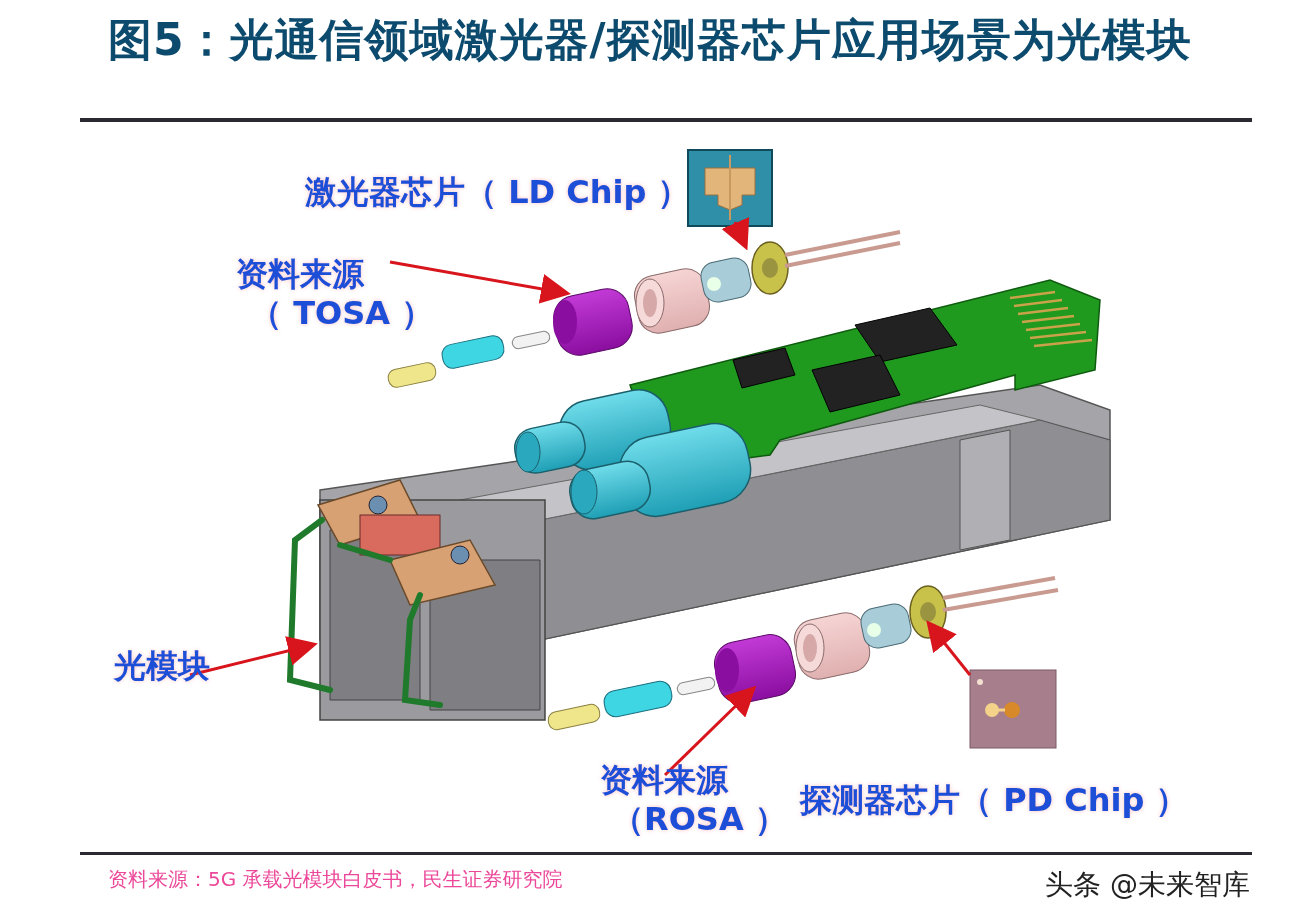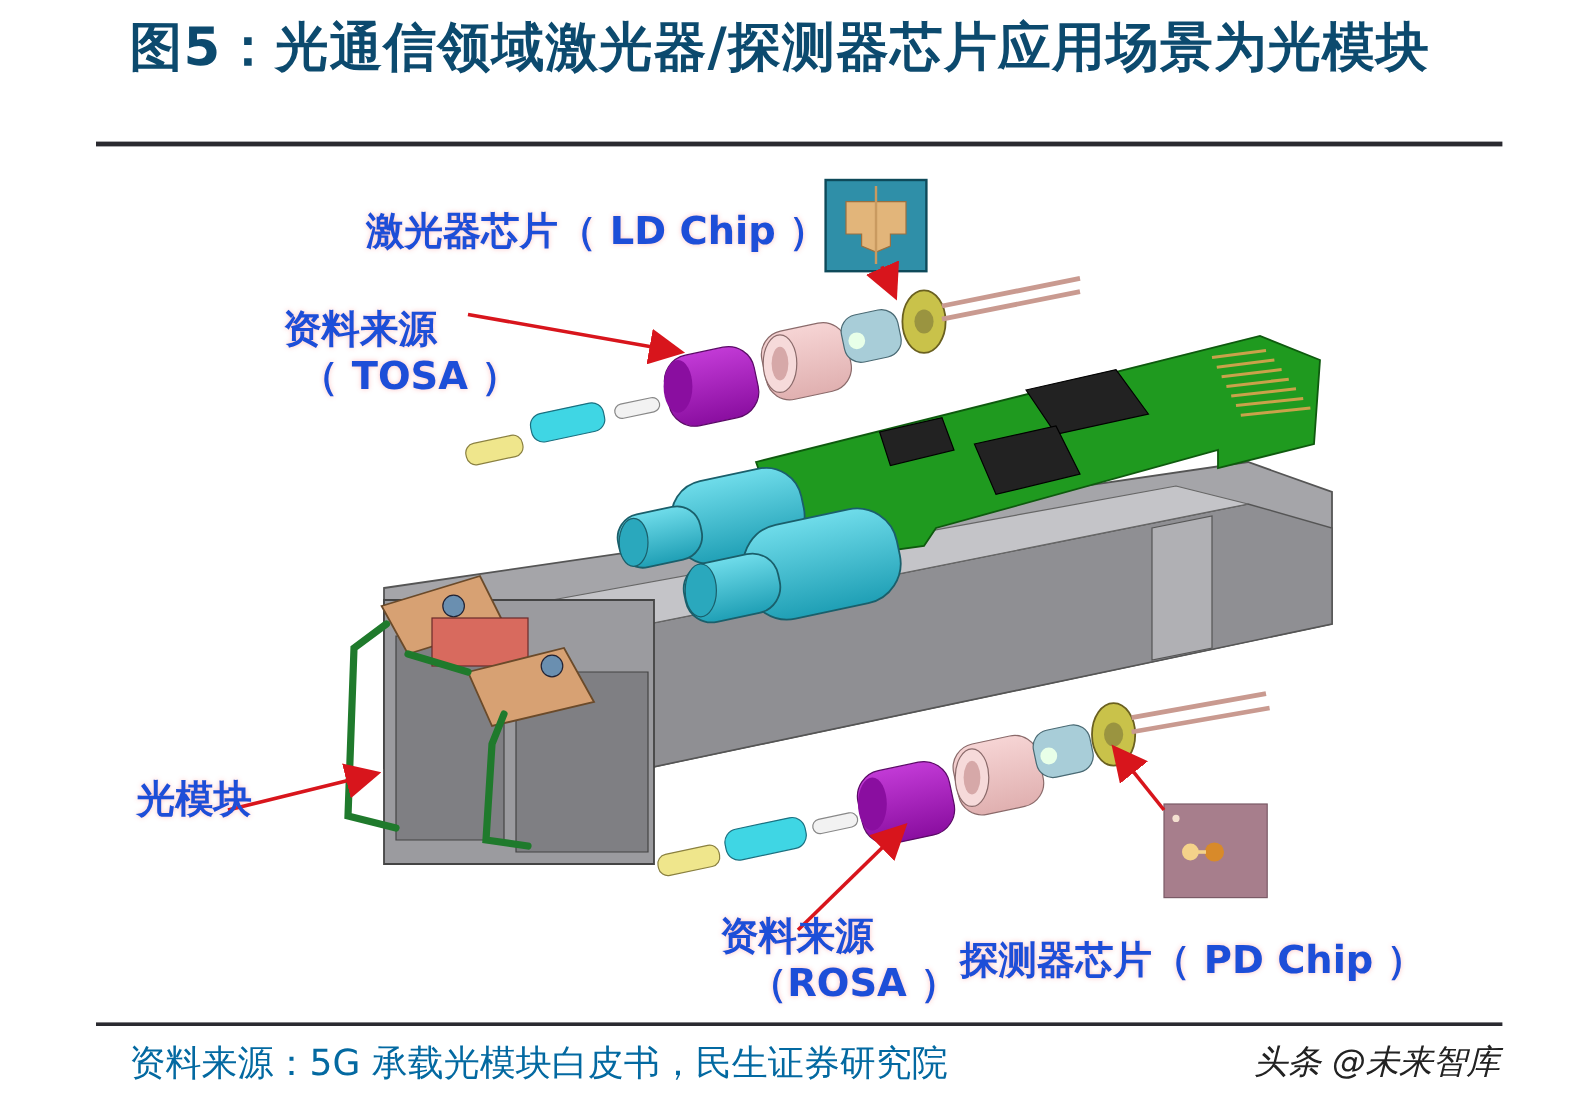--- a/index.html
+++ b/index.html
@@ -3,24 +3,24 @@
 <meta charset="utf-8">
 <style>
   html, body { margin: 0; padding: 0; background: #ffffff; }
   body { width: 1312px; height: 922px; position: relative; overflow: hidden;
          font-family: "DejaVu Sans", "Liberation Sans", sans-serif; }
   .title { position: absolute; left: 108px; top: 14px; width: 1140px;
            font-size: 44px; line-height: 52px; font-weight: bold; color: #0c4a6e;
            letter-spacing: 1px; }
   .rule-top { position: absolute; left: 80px; top: 118px; width: 1172px; height: 4px; background: #2a2a30; }
   .rule-bottom { position: absolute; left: 80px; top: 852px; width: 1172px; height: 3px; background: #2a2a30; }
-  .source { position: absolute; left: 108px; top: 866px; font-size: 30px; color: #0369a1;
+  .source { position: absolute; left: 108px; top: 866px; font-size: 20px; color: #ec4899;
             font-family: "DejaVu Sans", sans-serif; }
   .watermark { position: absolute; left: 1045px; top: 866px; font-size: 28px; color: #222222;
-               font-family: "DejaVu Sans", sans-serif; font-style: italic; }
+               font-family: "DejaVu Sans", sans-serif; }
   .label { position: absolute; color: #1d4ed8; font-weight: bold; font-size: 32px; line-height: 40px;
            text-shadow: 0 0 4px rgba(255,80,80,0.35); white-space: nowrap;
            font-family: "DejaVu Sans", sans-serif; }
   svg.illus { position: absolute; left: 0; top: 0; }
 </style>
 </head>
 <body>
 
 <div class="title">图5：光通信领域激光器/探测器芯片应用场景为光模块</div>
 <div class="rule-top"></div>
@@ -158,18 +158,18 @@
     <path d="M665,775 L752,690" marker-end="url(#arrowRed)"></path>
     <path d="M970,675 L930,625" marker-end="url(#arrowRed)"></path>
   </g>
 </svg>
 
 <div class="label" style="left:305px; top:172px;">激光器芯片（ LD Chip ）</div>
 <div class="label" style="left:236px; top:254px;">资料来源</div>
 <div class="label" style="left:250px; top:293px;">（ TOSA ）</div>
 <div class="label" style="left:114px; top:646px;">光模块</div>
 <div class="label" style="left:600px; top:760px;">资料来源</div>
-<div class="label" style="left:612px; top:799px;margin-left:12px;">（ROSA ）</div>
+<div class="label" style="left:612px; top:799px;">（ROSA ）</div>
 <div class="label" style="left:800px; top:780px;">探测器芯片（ PD Chip ）</div>
 
 <div class="rule-bottom"></div>
 <div class="source">资料来源：5G 承载光模块白皮书，民生证券研究院</div>
 <div class="watermark">头条 @未来智库</div>
 
 </body></html>

